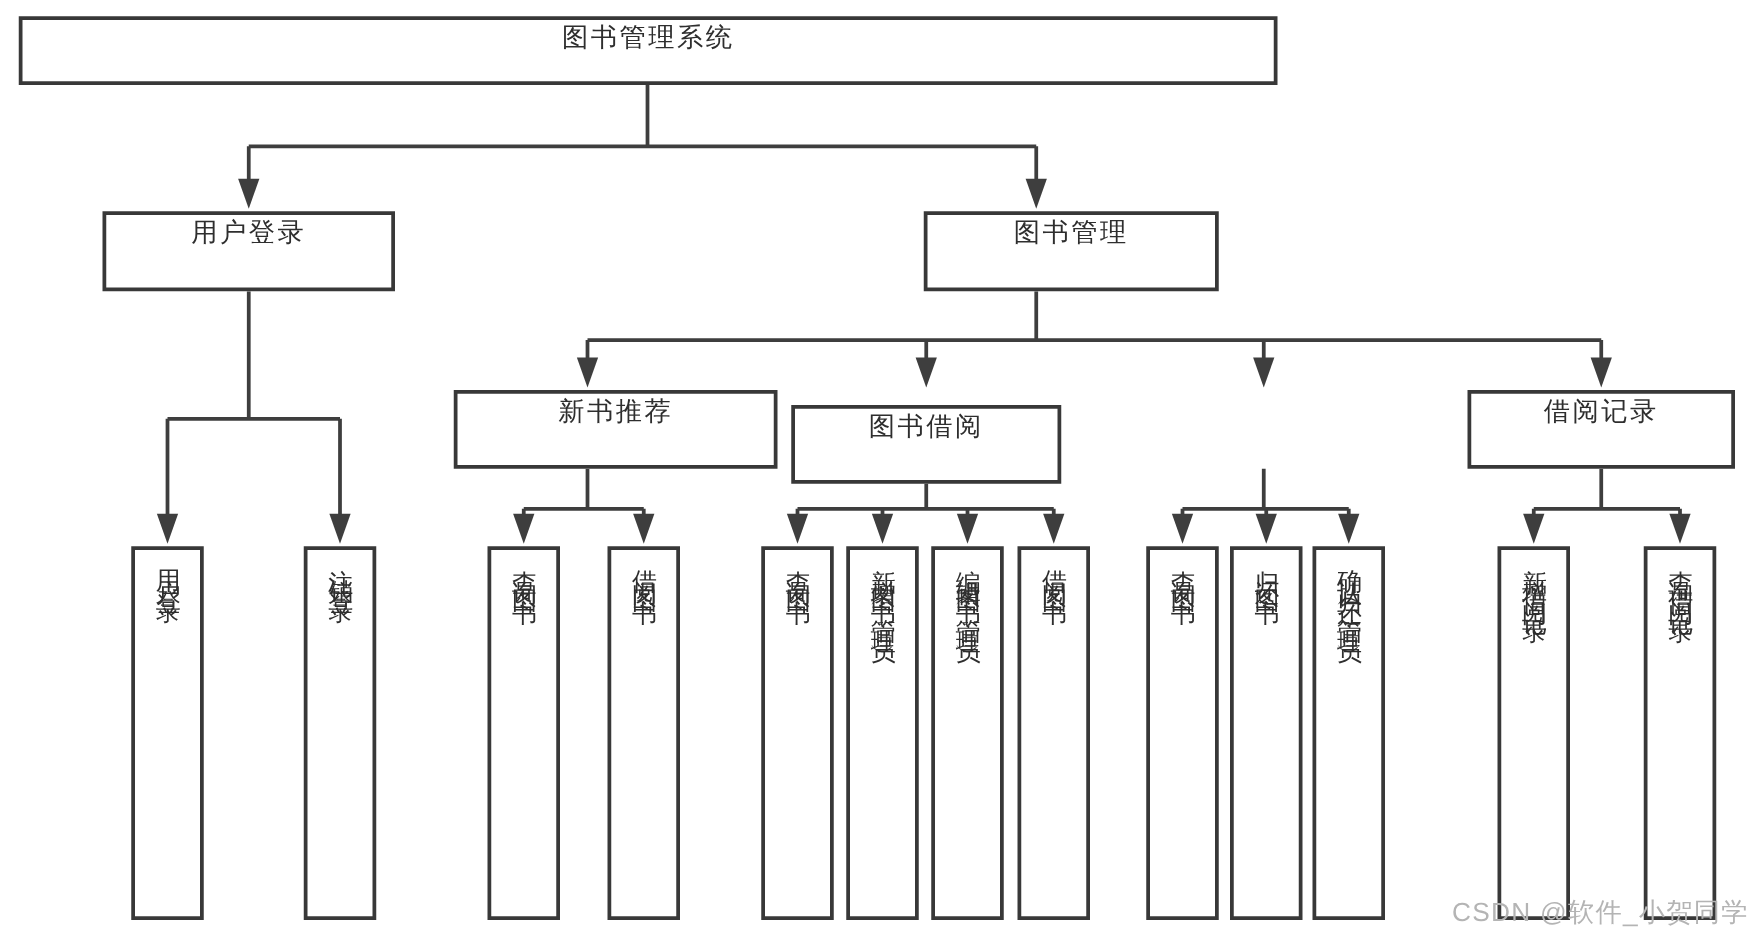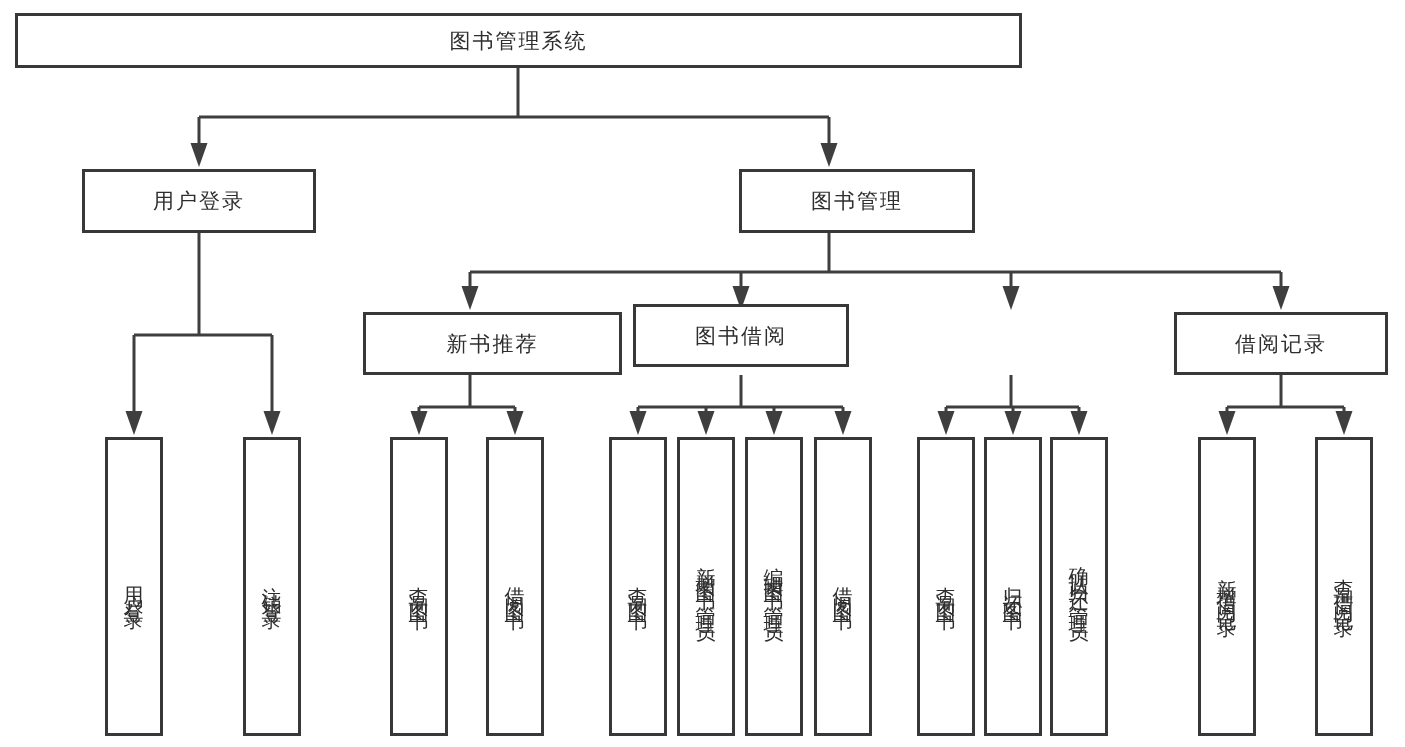--- a/index.html
+++ b/index.html
@@ -18,37 +18,37 @@
     font-family:"Liberation Sans","DejaVu Sans",sans-serif;
   }
   .connectors{position:absolute;left:0;top:0;z-index:1;}
   .connectors path{fill:none;stroke:var(--line);stroke-width:3;}
   .connectors polygon{fill:var(--line);stroke:none;}
   .node{
     position:absolute;z-index:2;
     box-sizing:border-box;
     border:3px solid var(--border);
     background:#fff;
-    display:flex;align-items:center;justify-content:center;
+    display:flex;justify-content:center;
     color:var(--text);
   }
   .h-node{font-size:21px;letter-spacing:2px;white-space:nowrap;}
   .v-node{font-size:20px;}
   .v-node .vtext{
     writing-mode:vertical-rl;
     letter-spacing:8px;
     line-height:1;
     white-space:nowrap;
   }
   
   .n-root{left:15px;top:13px;width:1007px;height:55px;}
   .n-b0{left:82px;top:169px;width:234px;height:64px;}
   .n-b1{left:711px;top:169px;width:236px;height:64px;margin-left:28px;}
   .n-l3a{left:363px;top:312px;width:259px;height:63px;}
-  .n-l3b{left:633px;top:304px;width:216px;height:63px;}
+  .n-l3b{left:633px;top:324px;width:216px;height:63px;}
   .n-l3c{left:903px;top:312px;width:216px;height:63px;}
   .n-l3d{left:1174px;top:312px;width:214px;height:63px;}
   .leaf{top:437px;width:58px;height:299px;}
   .n-g1a{left:105px;} .n-g1b{left:243px;}
   .n-g2a{left:390px;} .n-g2b{left:486px;}
   .n-g3a{left:609px;} .n-g3b{left:677px;} .n-g3c{left:745px;} .n-g3d{left:814px;}
   .n-g4a{left:917px;} .n-g4b{left:984px;} .n-g4c{left:1050px;}
   .n-g5a{left:1198px;} .n-g5b{left:1315px;}
   .watermark{
     position:absolute;right:6px;bottom:3px;z-index:5;
@@ -155,14 +155,15 @@
     <span class="vtext">确认归还（管理员）</span>
   </div>
 
   <div class="node v-node leaf n-g5a">
     <span class="vtext">新增借阅记录</span>
   </div>
   <div class="node v-node leaf n-g5b">
     <span class="vtext">查询借阅记录</span>
   </div>
 
+  <div class="watermark">CSDN @软件_小贺同学</div>
 
 </div>
 
 </body></html>

